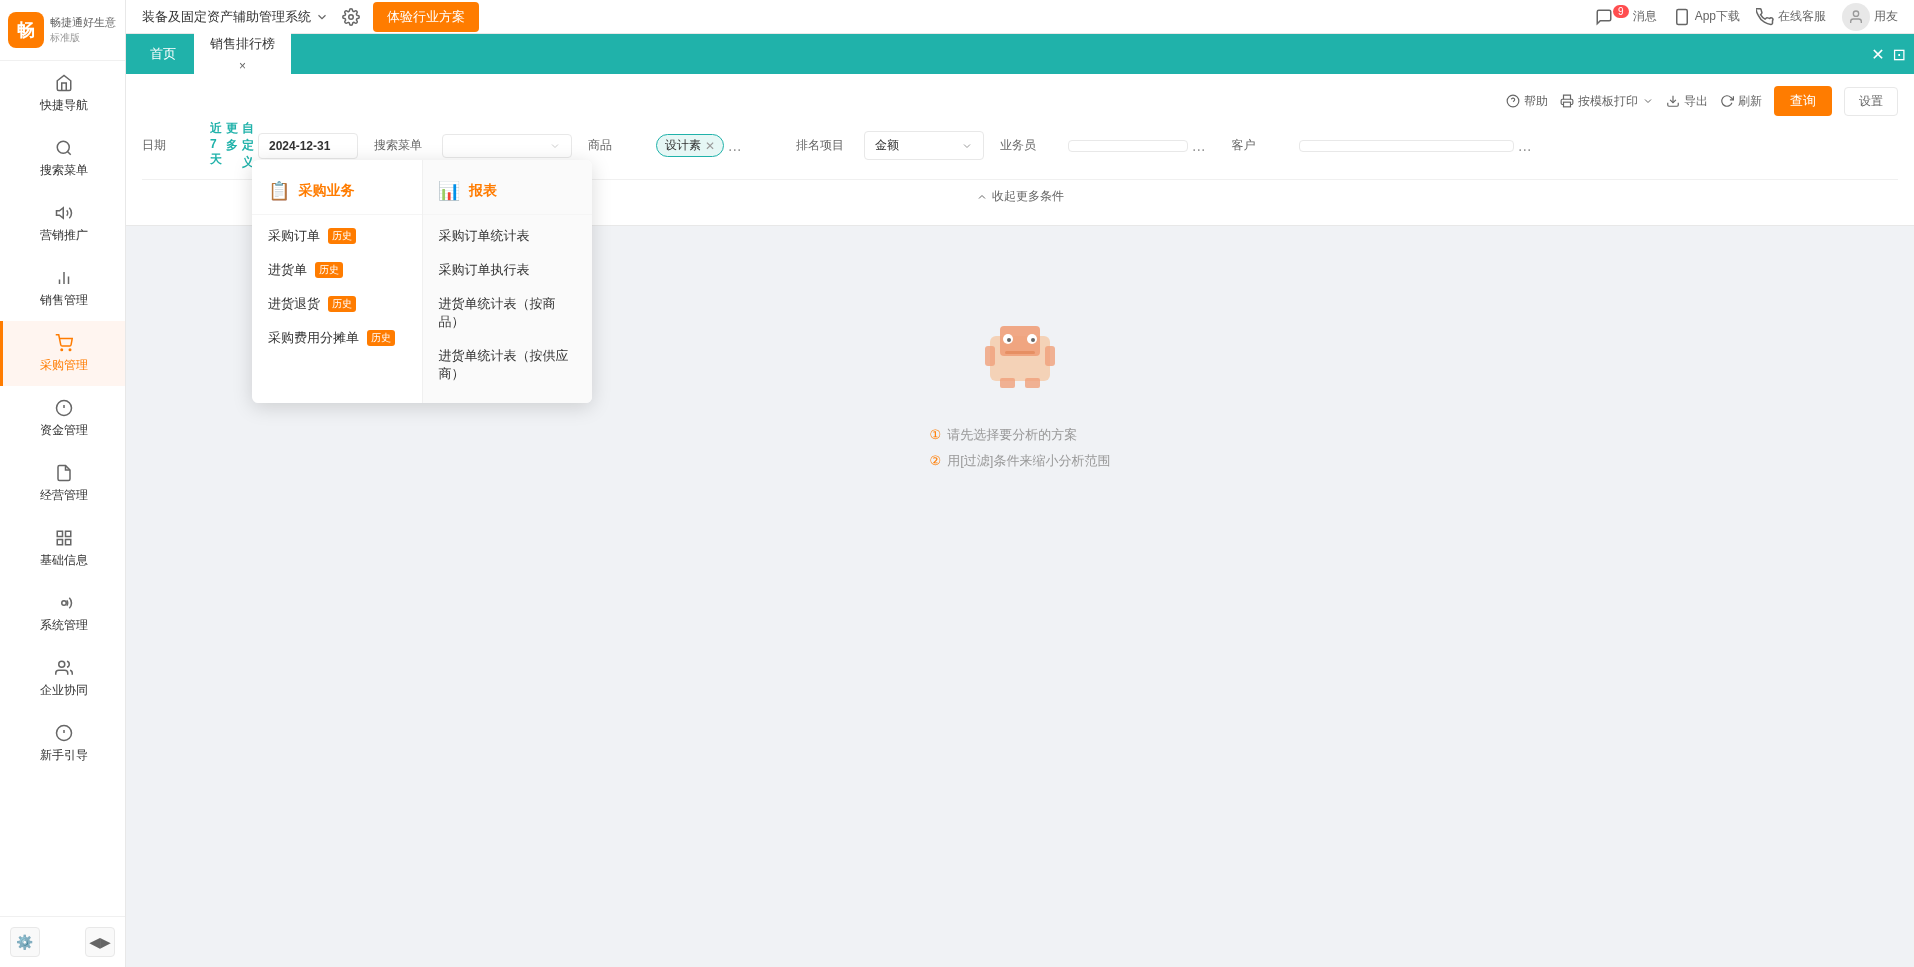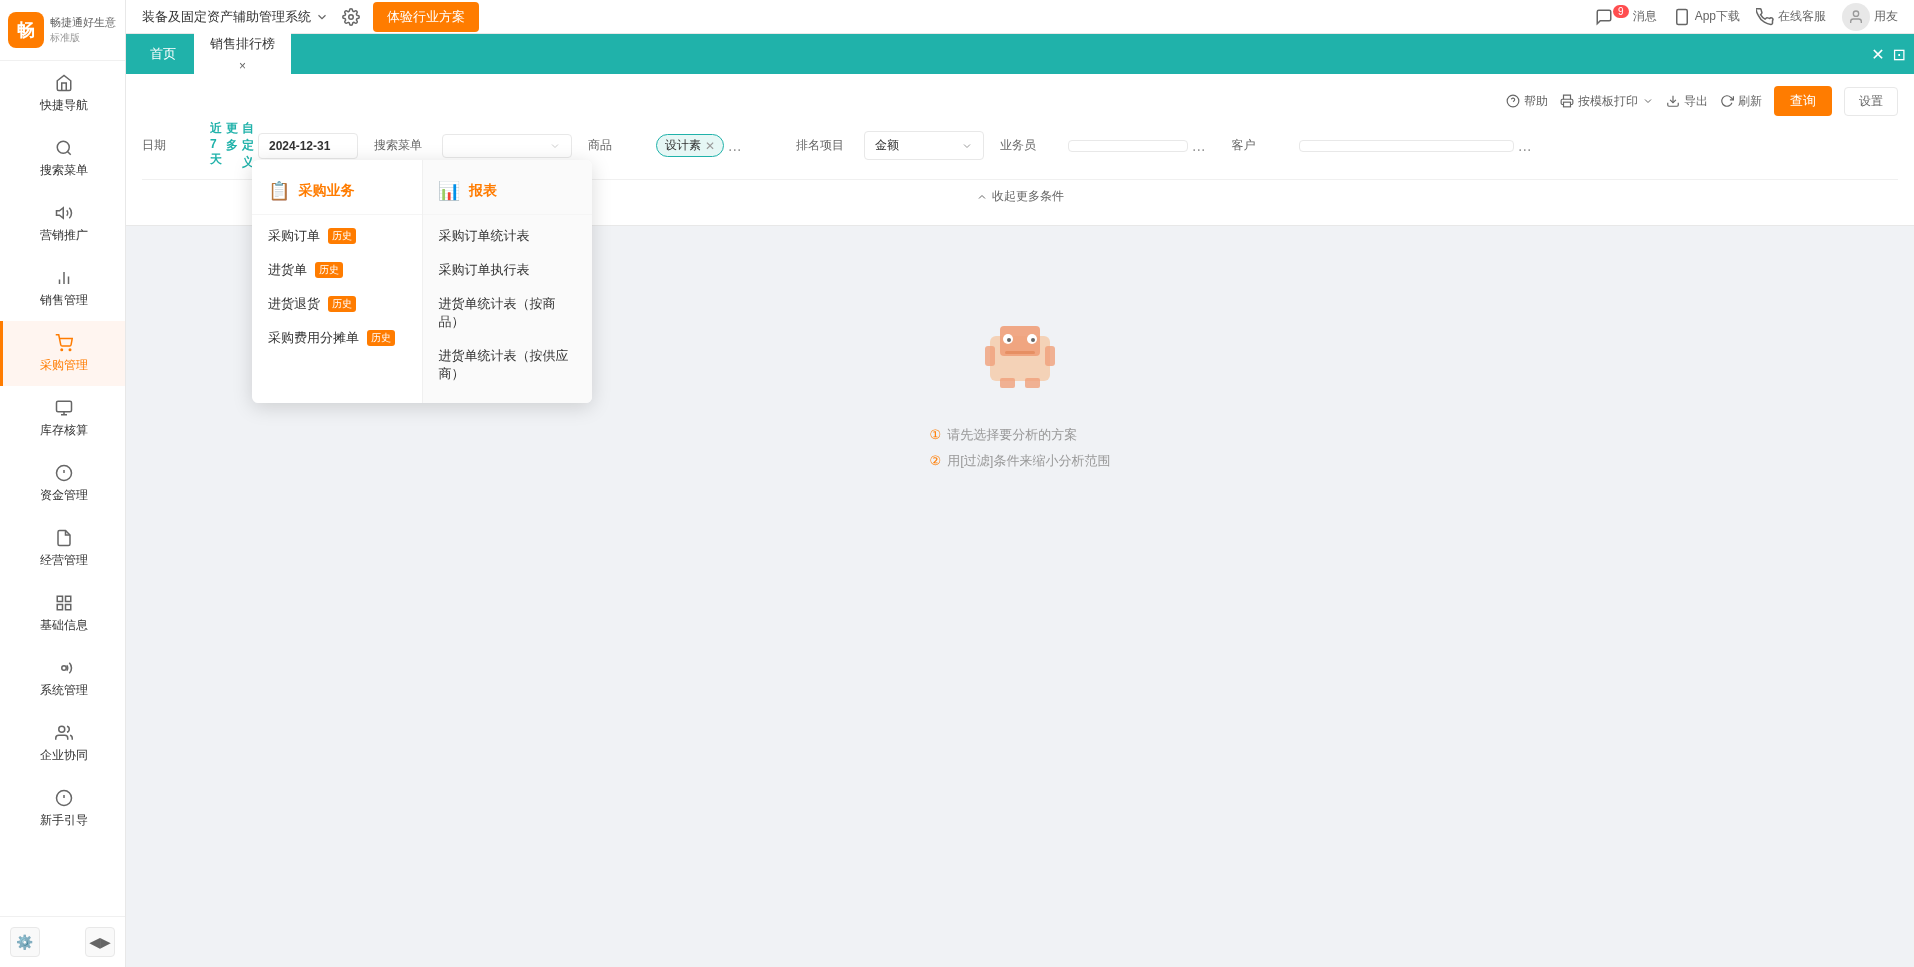--- a/index.html
+++ b/index.html
@@ -146,29 +146,20 @@
               <circle cx="9" cy="21" r="1"></circle>
               <circle cx="20" cy="21" r="1"></circle>
               <path d="M1 1h4l2.68 13.39a2 2 0 002 1.61h9.72a2 2 0 002-1.61L23 6H6"></path>
             </svg>
         </div>
         <span class="label" style="color:#ff7c00">采购管理</span>
       </div>
       <div class="sidebar-item">
         <div class="icon">
           <svg width="18" height="18" viewBox="0 0 24 24" fill="none" stroke="#666" stroke-width="2">
-              <rect x="2" y="3" width="20" height="14" rx="2"></rect>
-              <path d="M8 21h8M12 17v4"></path>
-            </svg>
-        </div>
-        <span class="label">库存核算</span>
-      </div>
-      <div class="sidebar-item">
-        <div class="icon">
-          <svg width="18" height="18" viewBox="0 0 24 24" fill="none" stroke="#666" stroke-width="2">
               <circle cx="12" cy="12" r="10"></circle>
               <line x1="12" y1="8" x2="12" y2="12"></line>
               <line x1="12" y1="16" x2="12.01" y2="16"></line>
             </svg>
         </div>
         <span class="label">资金管理</span>
       </div>
       <div class="sidebar-item">
         <div class="icon">
           <svg width="18" height="18" viewBox="0 0 24 24" fill="none" stroke="#666" stroke-width="2">

